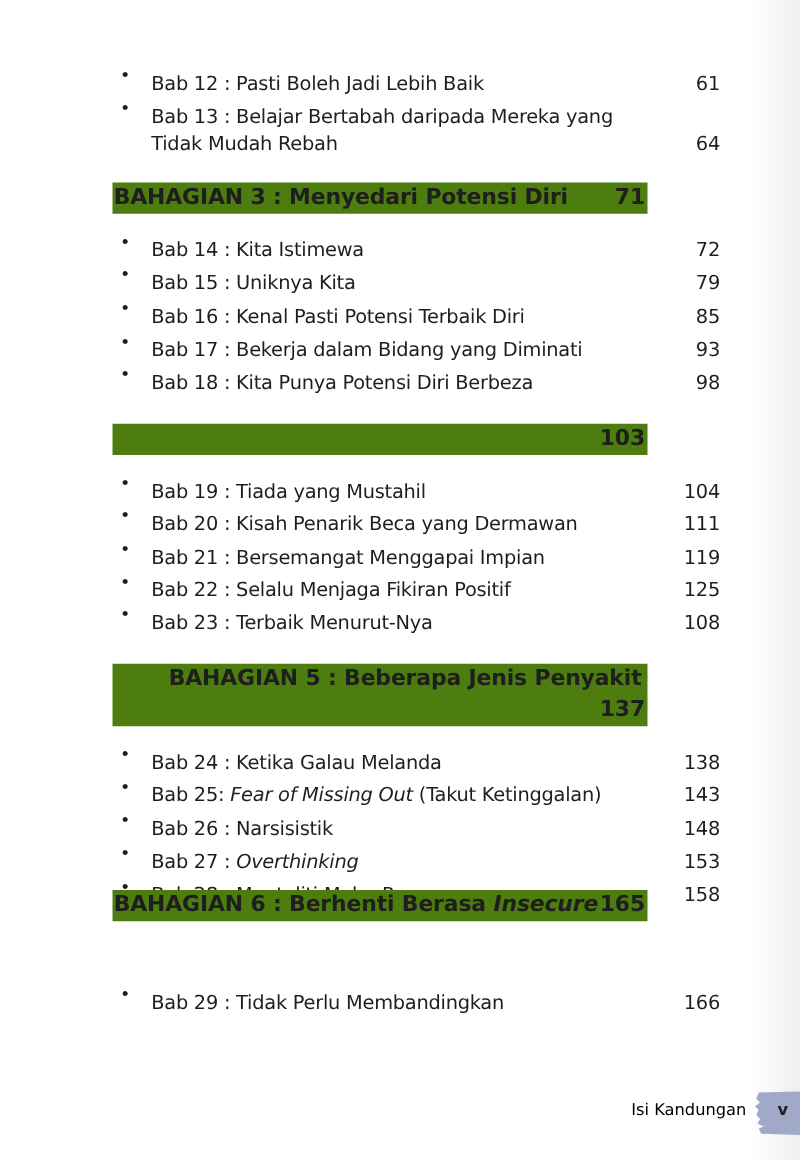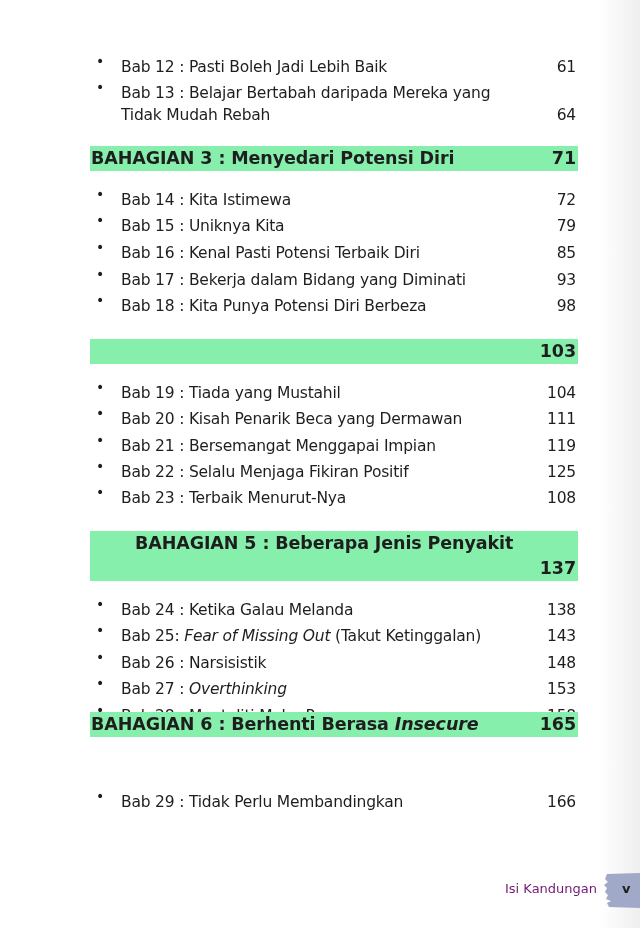--- a/index.html
+++ b/index.html
@@ -12,28 +12,28 @@
     background: linear-gradient(to right, rgba(255,255,255,0), rgba(225,225,228,0.55));
   }
   .toc { position: absolute; left: 90px; top: 0; width: 488px; }
   .item {
     position: absolute; left: 0; width: 488px; font-size: 15.5px; line-height: 24px; letter-spacing: -0.2px;
   }
   .item .bullet { position: absolute; left: 6px; top: -6px; font-size: 14px; }
   .item .title { position: absolute; left: 31px; width: 400px; white-space: nowrap; }
   .item .page { position: absolute; right: 2px; text-align: right; }
   .section {
-    position: absolute; left: 0; width: 488px; background: #86efac;
+    position: absolute; left: 0; width: 428px; background: #4d7c0f;
     font-size: 17.5px; font-weight: normal; letter-spacing: -0.1px;
   }
   .section .stitle { position: absolute; left: 1px; line-height: 25px; font-weight: 600; }
   .section .spage { position: absolute; right: 2px; line-height: 25px; font-weight: 600; }
   em, .it { font-style: italic; }
   .footer-label {
-    position: absolute; left: 505px; top: 881px; font-size: 13px; color: #701a75;
+    position: absolute; left: 505px; top: 881px; font-size: 13px; color: #000000;
   }
   .page-tab {
     position: absolute; left: 603px; top: 873px; width: 37px; height: 36px;
   }
   .page-tab svg { position: absolute; left: 0; top: 0; }
   .page-tab span {
     position: absolute; left: 19px; top: 8px; font-size: 13px; font-weight: bold; color: #1e1e1e;
   }
 </style>
 </head>

